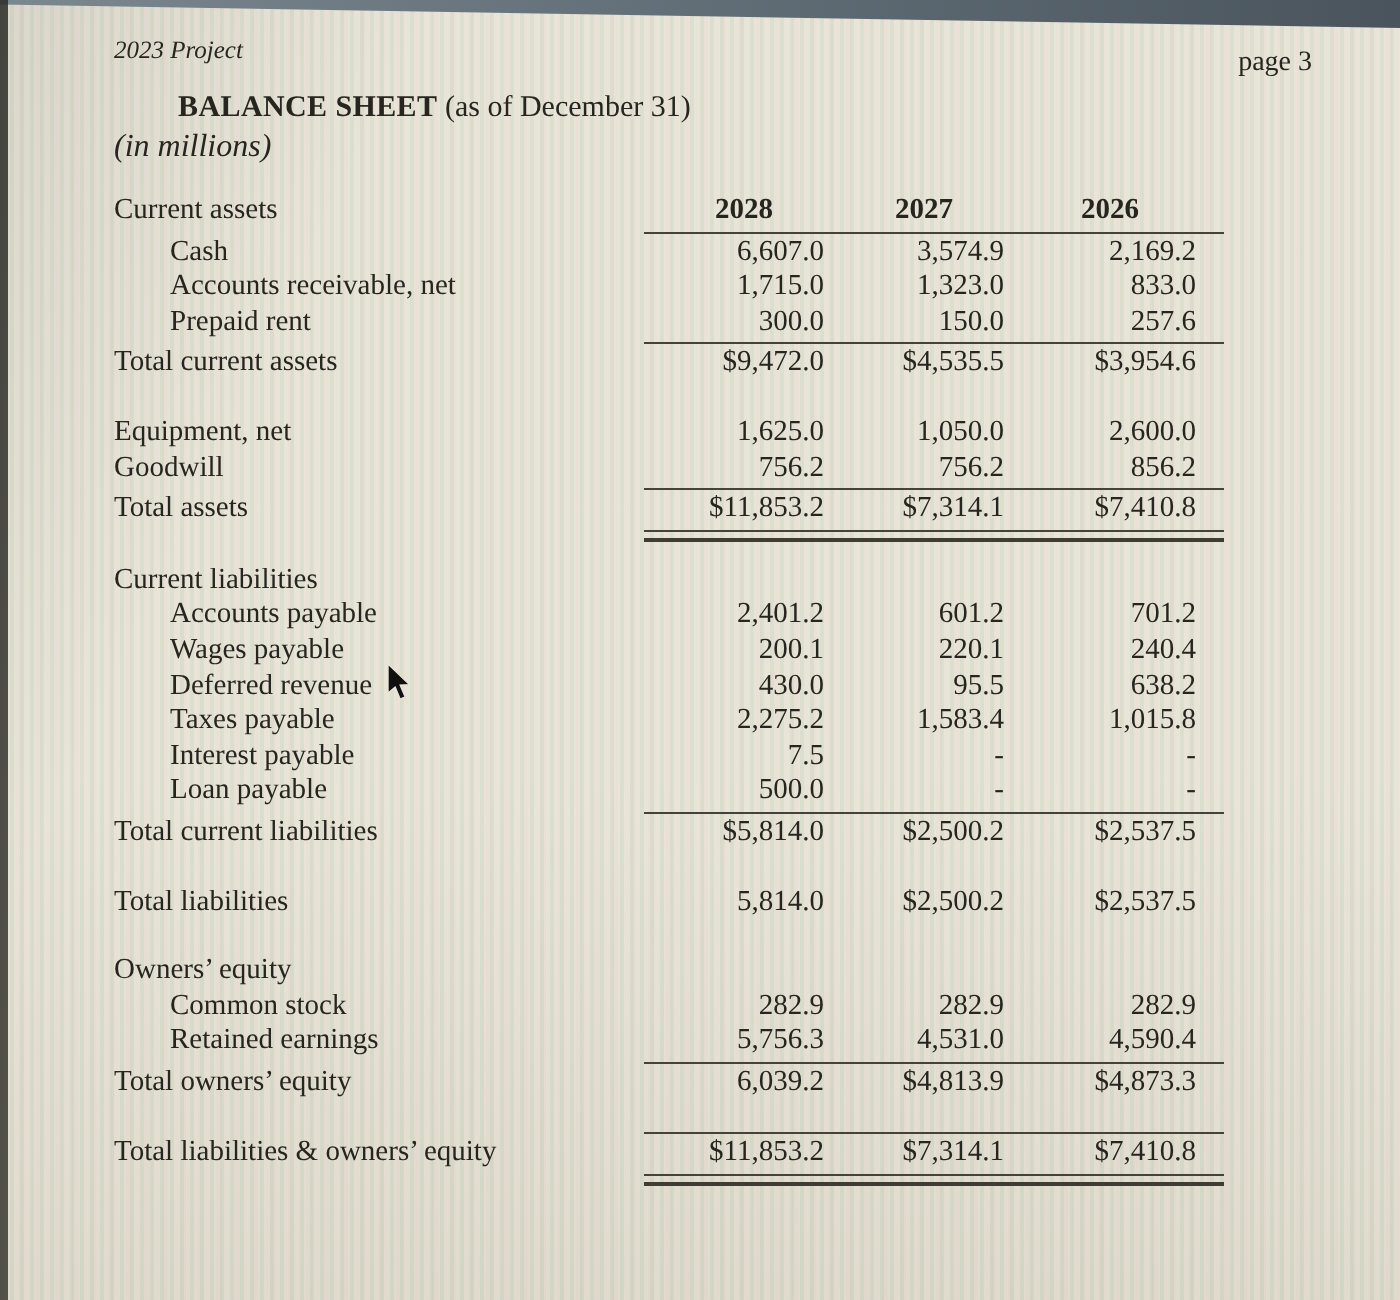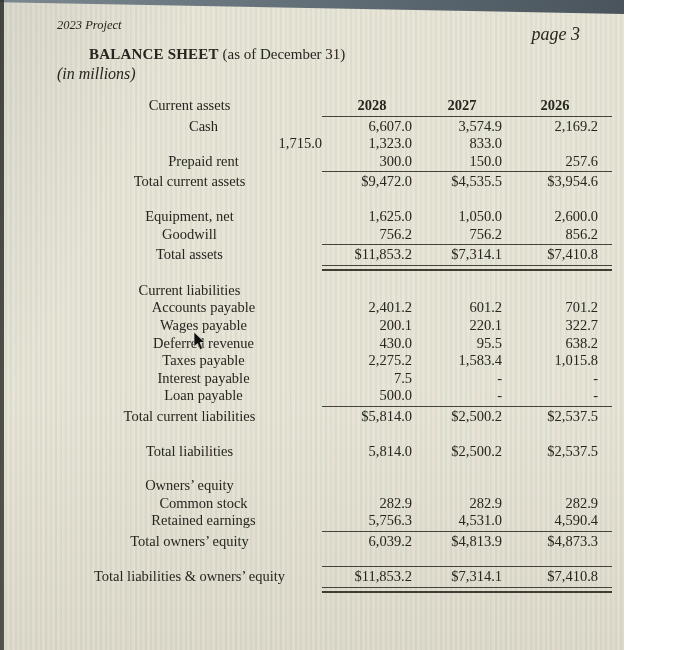--- a/index.html
+++ b/index.html
@@ -1,44 +1,44 @@
 <!DOCTYPE html>
 <html><head>
 <meta charset="utf-8">
 <style>
   html,body{margin:0;padding:0;}
   body{font-family:"Liberation Serif","DejaVu Serif",serif;}
   #stage{
-    position:relative;width:624px;height:650px;overflow:hidden;
+    position:relative;width:700px;height:650px;overflow:hidden;
     background:
       linear-gradient(115deg, rgba(0,0,0,0.06) 0%, rgba(0,0,0,0) 22%),
       linear-gradient(0deg, rgba(120,110,90,0.07), rgba(255,255,255,0.05) 40%),
       repeating-linear-gradient(90deg, rgba(150,195,155,0.18) 0px, rgba(150,195,155,0.18) 2px, rgba(0,0,0,0) 2px, rgba(0,0,0,0) 5px),
       repeating-linear-gradient(90deg, rgba(238,190,198,0.10) 0px, rgba(238,190,198,0.10) 3px, rgba(0,0,0,0) 3px, rgba(0,0,0,0) 9px),
       #e8e3d6;
     color:#26251f;
   }
   .top-band{
     position:absolute;top:0;left:0;width:100%;height:14px;
     background:linear-gradient(to right,#7b8890,#49545d);
     clip-path:polygon(0 0,100% 0,100% 100%,0 16%);
   }
   .left-strip{
     position:absolute;top:0;left:0;width:4px;height:100%;
     background:linear-gradient(#2c2c28,#3a3a34);opacity:.85;
   }
   .hdr-left{position:absolute;left:57px;top:18px;font-style:italic;font-size:12.5px;}
-  .hdr-right{position:absolute;right:44px;top:24px;font-style:italic;font-size:18px;}
+  .hdr-right{position:absolute;right:44px;top:24px;font-size:14px;}
   .doc-title{position:absolute;left:57px;top:46px;font-size:15px;margin-left:32px;}
   .doc-title b{font-weight:bold;letter-spacing:.2px;}
   .doc-subtitle{position:absolute;left:57px;top:65px;font-style:italic;font-size:16px;}
 
   .sheet{position:absolute;left:57px;top:97px;width:560px;font-size:14.5px;line-height:17.6px;}
   .row{display:grid;grid-template-columns:265px 90px 90px 96px;}
-  .lbl{white-space:nowrap;text-align:center;}
+  .lbl{white-space:nowrap;}
   .ind{padding-left:28px;}
   .num{text-align:right;white-space:nowrap;}
   .yr{text-align:center;font-weight:bold;padding-left:10px;}
   .rule{height:0;border-top:1.2px solid #45423a;margin:1px 0 1px 265px;width:290px;}
   .rule-thick{height:3px;border-top:1.1px solid #45423a;border-bottom:2.2px solid #3f3c34;margin:1px 0 1px 265px;width:290px;}
   .sp10{height:10px;}.sp15{height:15px;}.sp17{height:17px;}
   .cursor{position:absolute;left:193px;top:332px;}
 </style>
 </head>
 <body>
@@ -66,20 +66,21 @@
     </div>
     <div class="rule"></div>
 
     <div class="row">
       <span class="lbl ind">Cash</span>
       <span class="num">6,607.0</span>
       <span class="num">3,574.9</span>
       <span class="num">2,169.2</span>
     </div>
     <div class="row">
+      <span class="lbl ind">Accounts receivable, net</span>
       <span class="num">1,715.0</span>
       <span class="num">1,323.0</span>
       <span class="num">833.0</span>
     </div>
     <div class="row">
       <span class="lbl ind">Prepaid rent</span>
       <span class="num">300.0</span>
       <span class="num">150.0</span>
       <span class="num">257.6</span>
     </div>
@@ -125,21 +126,21 @@
     <div class="row">
       <span class="lbl ind">Accounts payable</span>
       <span class="num">2,401.2</span>
       <span class="num">601.2</span>
       <span class="num">701.2</span>
     </div>
     <div class="row">
       <span class="lbl ind">Wages payable</span>
       <span class="num">200.1</span>
       <span class="num">220.1</span>
-      <span class="num">322.7</span>
+      <span class="num">240.4</span>
     </div>
     <div class="row">
       <span class="lbl ind">Deferred revenue</span>
       <span class="num">430.0</span>
       <span class="num">95.5</span>
       <span class="num">638.2</span>
     </div>
     <div class="row">
       <span class="lbl ind">Taxes payable</span>
       <span class="num">2,275.2</span>

